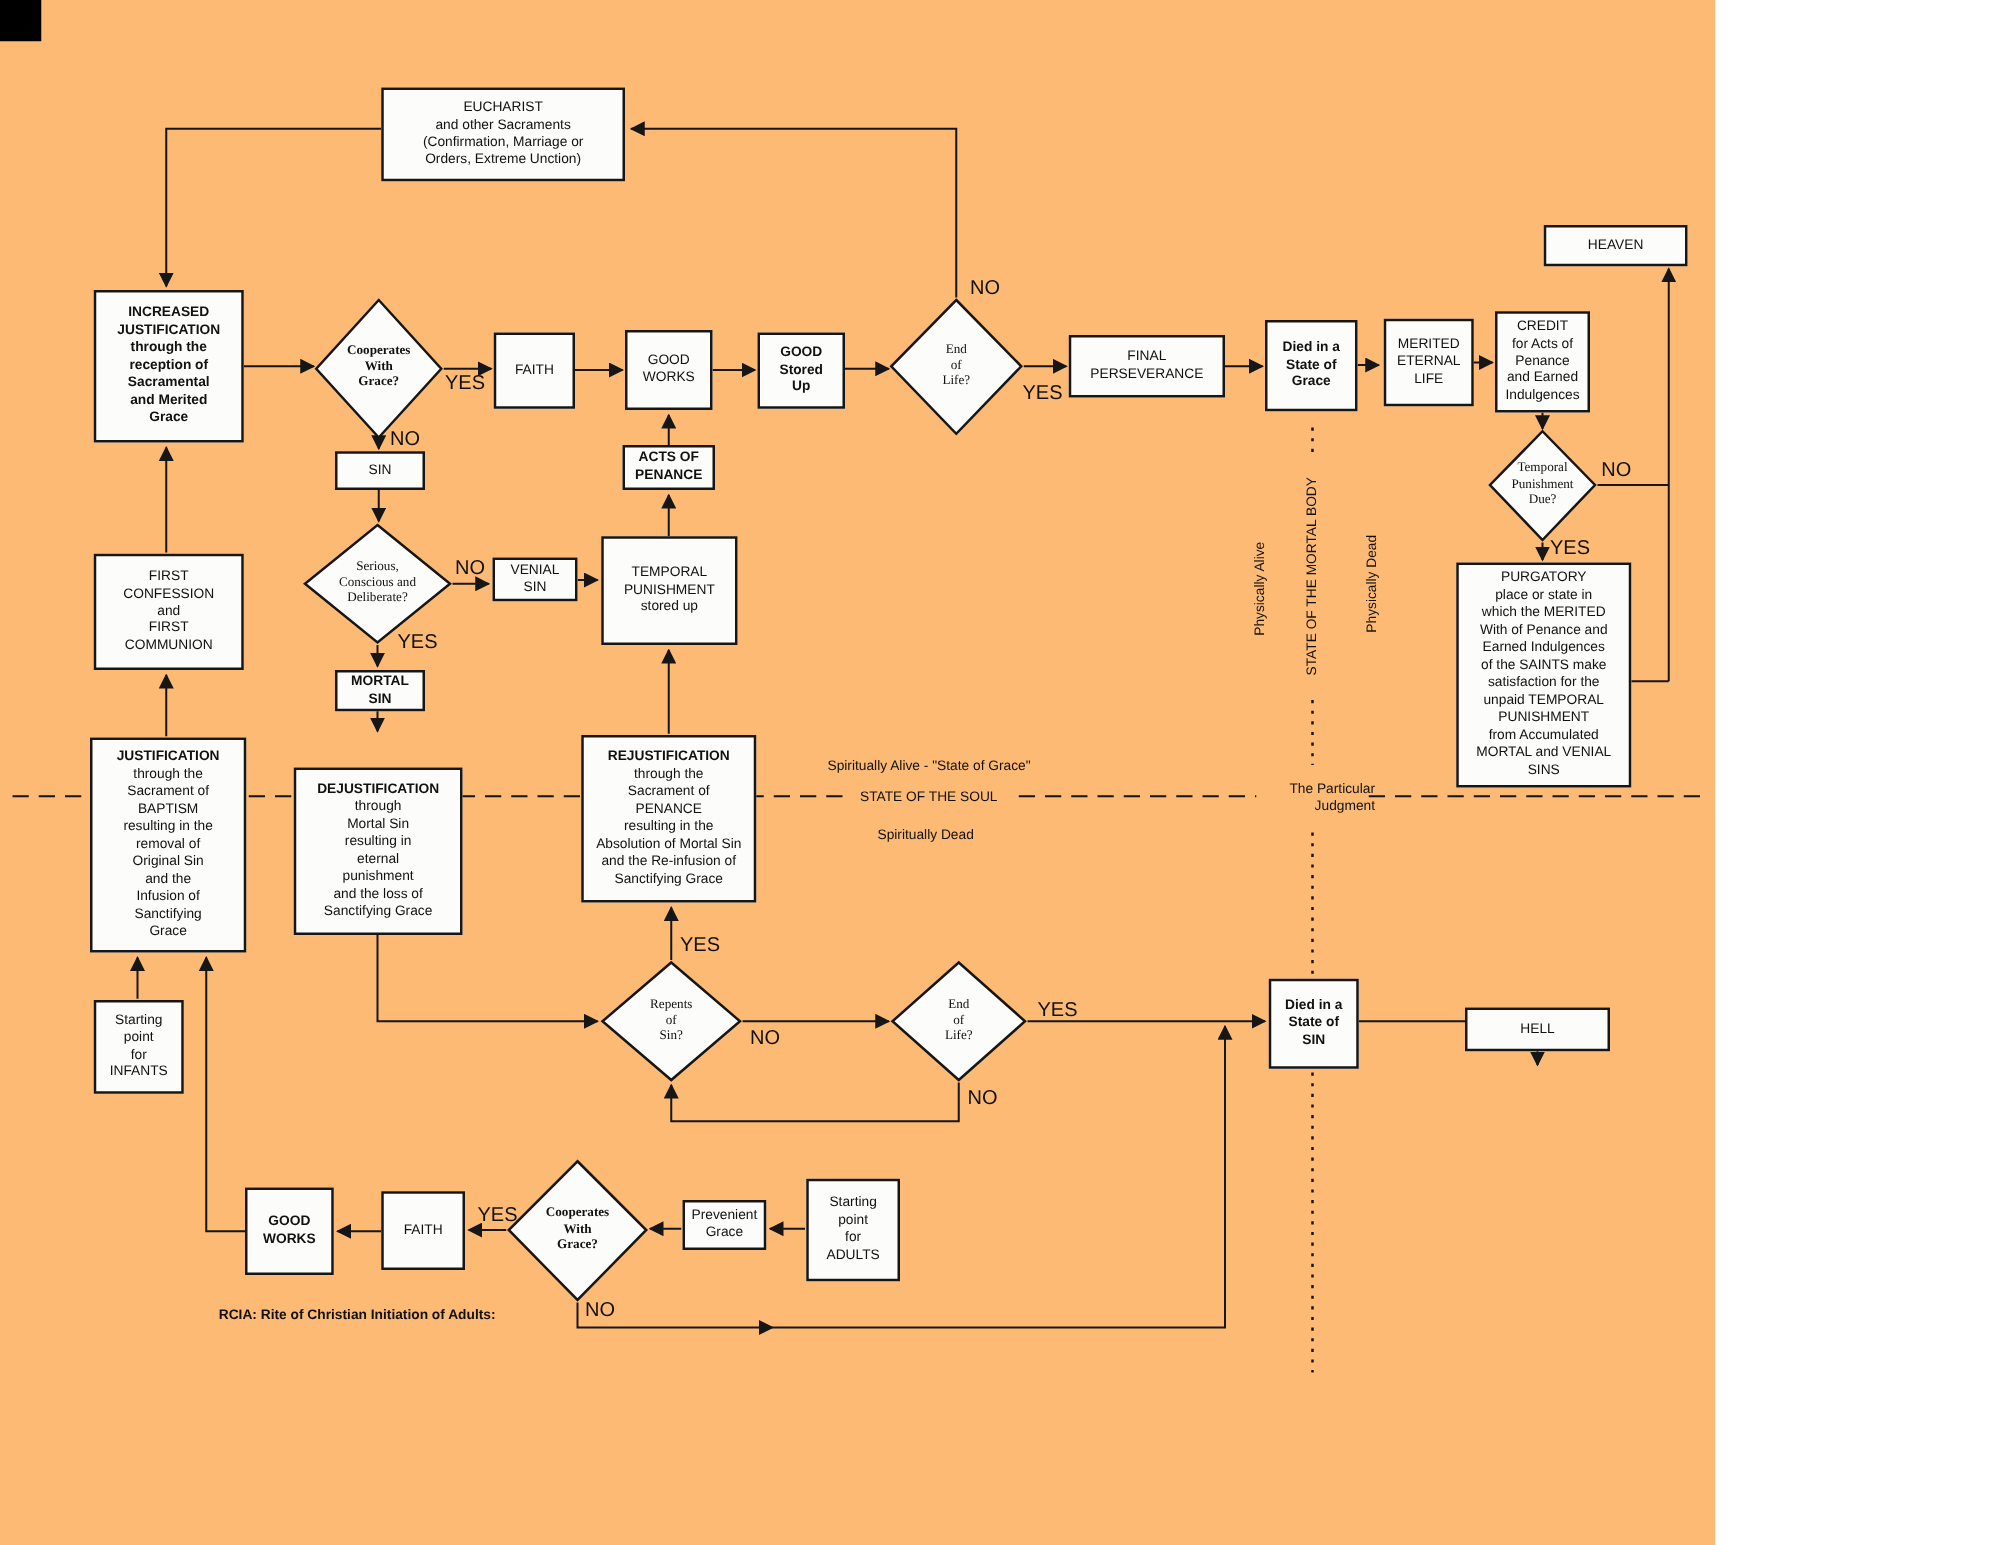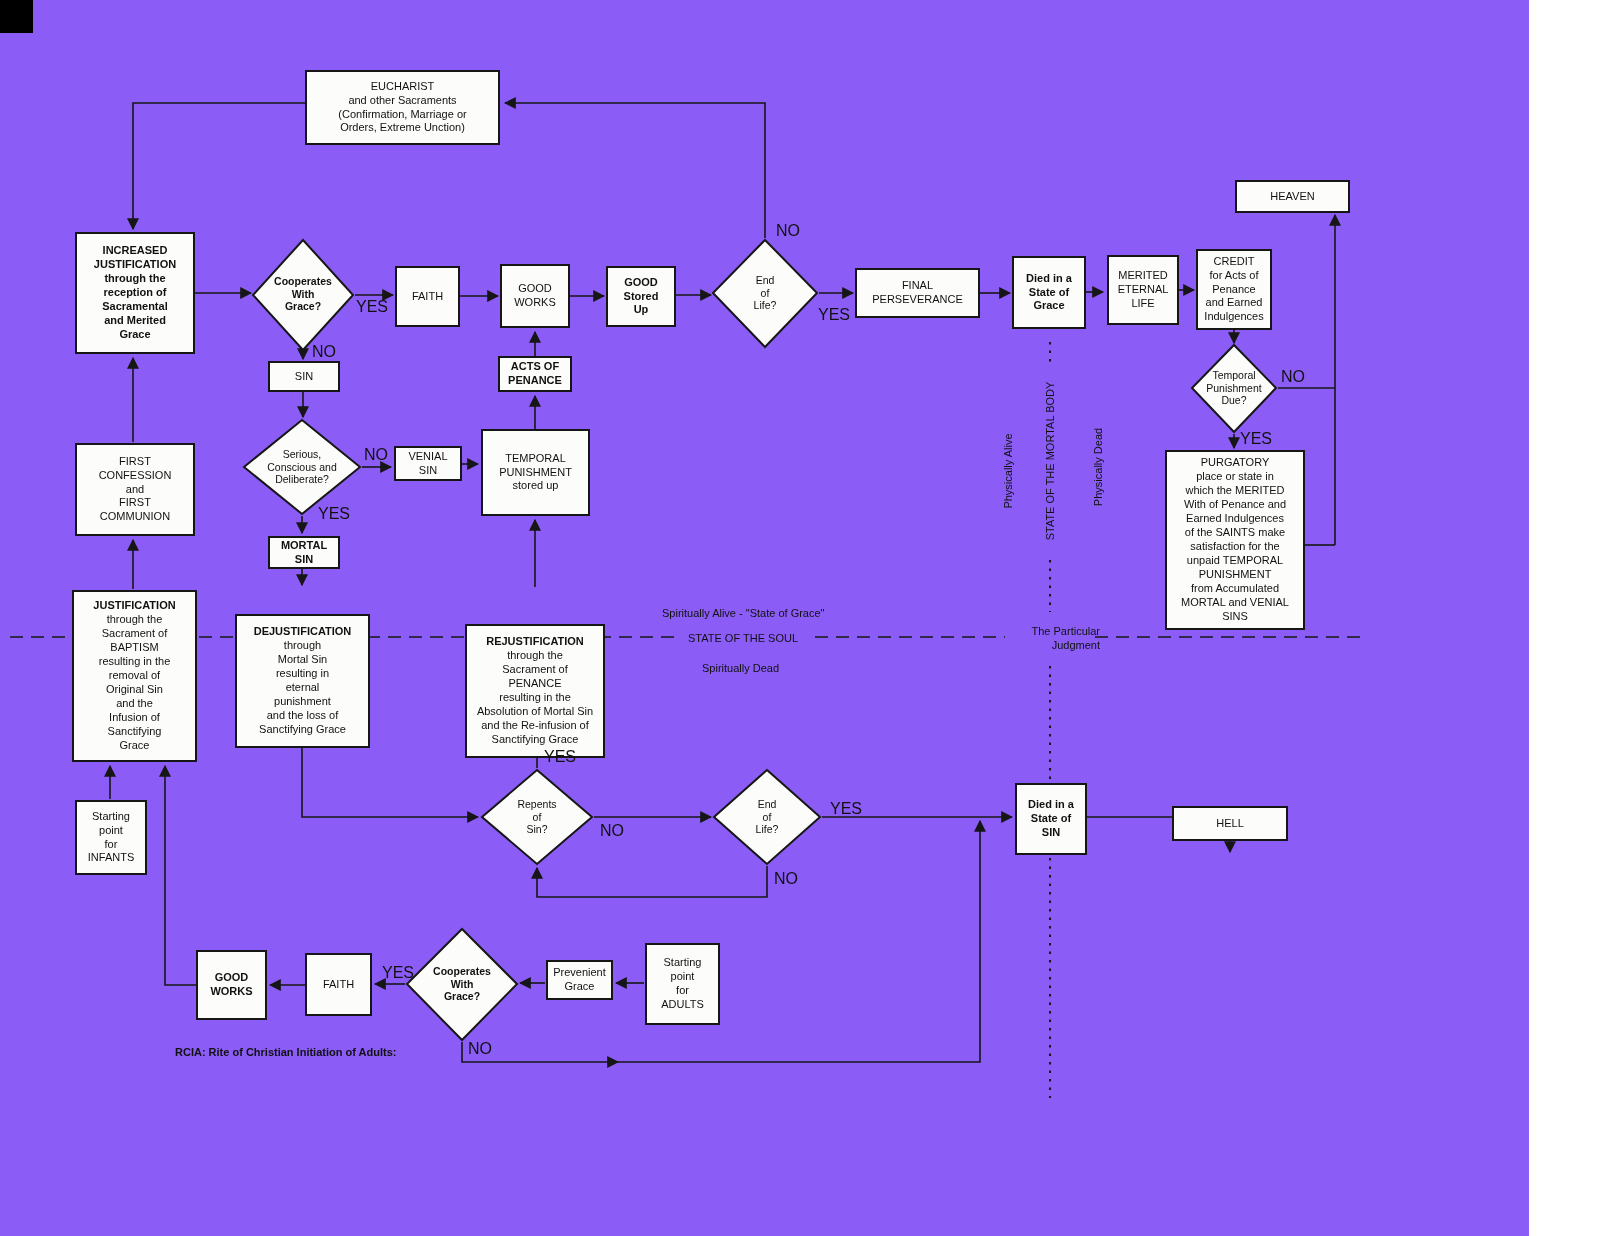--- a/index.html
+++ b/index.html
@@ -1,25 +1,25 @@
 <!DOCTYPE html>
 <html><head>
 <meta charset="utf-8">
 <style>
   html,body{margin:0;padding:0;}
-  .stage{position:relative;width:1529px;height:1236px;background:#8b5cf6;
+  .stage{position:relative;width:1372px;height:1236px;background:#fdba74;
          font-family:"Liberation Sans",sans-serif;color:#111;overflow:hidden;}
   .corner{position:absolute;left:0;top:0;width:33px;height:33px;background:#000;}
   svg.connectors{position:absolute;left:0;top:0;}
   .box{position:absolute;box-sizing:border-box;border:2px solid #161616;background:#fcfcfa;
        display:flex;flex-direction:column;align-items:center;justify-content:center;
        text-align:center;font-size:11px;line-height:1.27;white-space:pre-line;padding:3px;}
   .bold{font-weight:700;}
   .dtext{position:absolute;display:flex;align-items:center;justify-content:center;
-         text-align:center;font-size:10.5px;line-height:1.2;white-space:pre-line;}
+         text-align:center;font-size:10.5px;line-height:1.2;white-space:pre-line;font-family:Liberation Serif, serif;}
   .lbl{position:absolute;font-size:16px;}
   .note{position:absolute;font-size:11px;line-height:1.3;white-space:pre-line;}
   .vtext{position:absolute;font-size:11px;white-space:nowrap;text-align:center;transform:rotate(-90deg);}
   .center{text-align:right;}
 </style>
 </head>
 <body>
 
 <div class="stage">
 
@@ -232,21 +232,21 @@
     <div class="bold">DEJUSTIFICATION</div>
     <div>through
 Mortal Sin
 resulting in
 eternal
 punishment
 and the loss of
 Sanctifying Grace</div>
   </div>
 
-  <div class="box" style="left:465px;top:624px;width:140px;height:134px">
+  <div class="box" style="left:465px;top:588px;width:140px;height:134px">
     <div class="bold">REJUSTIFICATION</div>
     <div>through the
 Sacrament of
 PENANCE
 resulting in the
 Absolution of Mortal Sin
 and the Re-infusion of
 Sanctifying Grace</div>
   </div>
 

